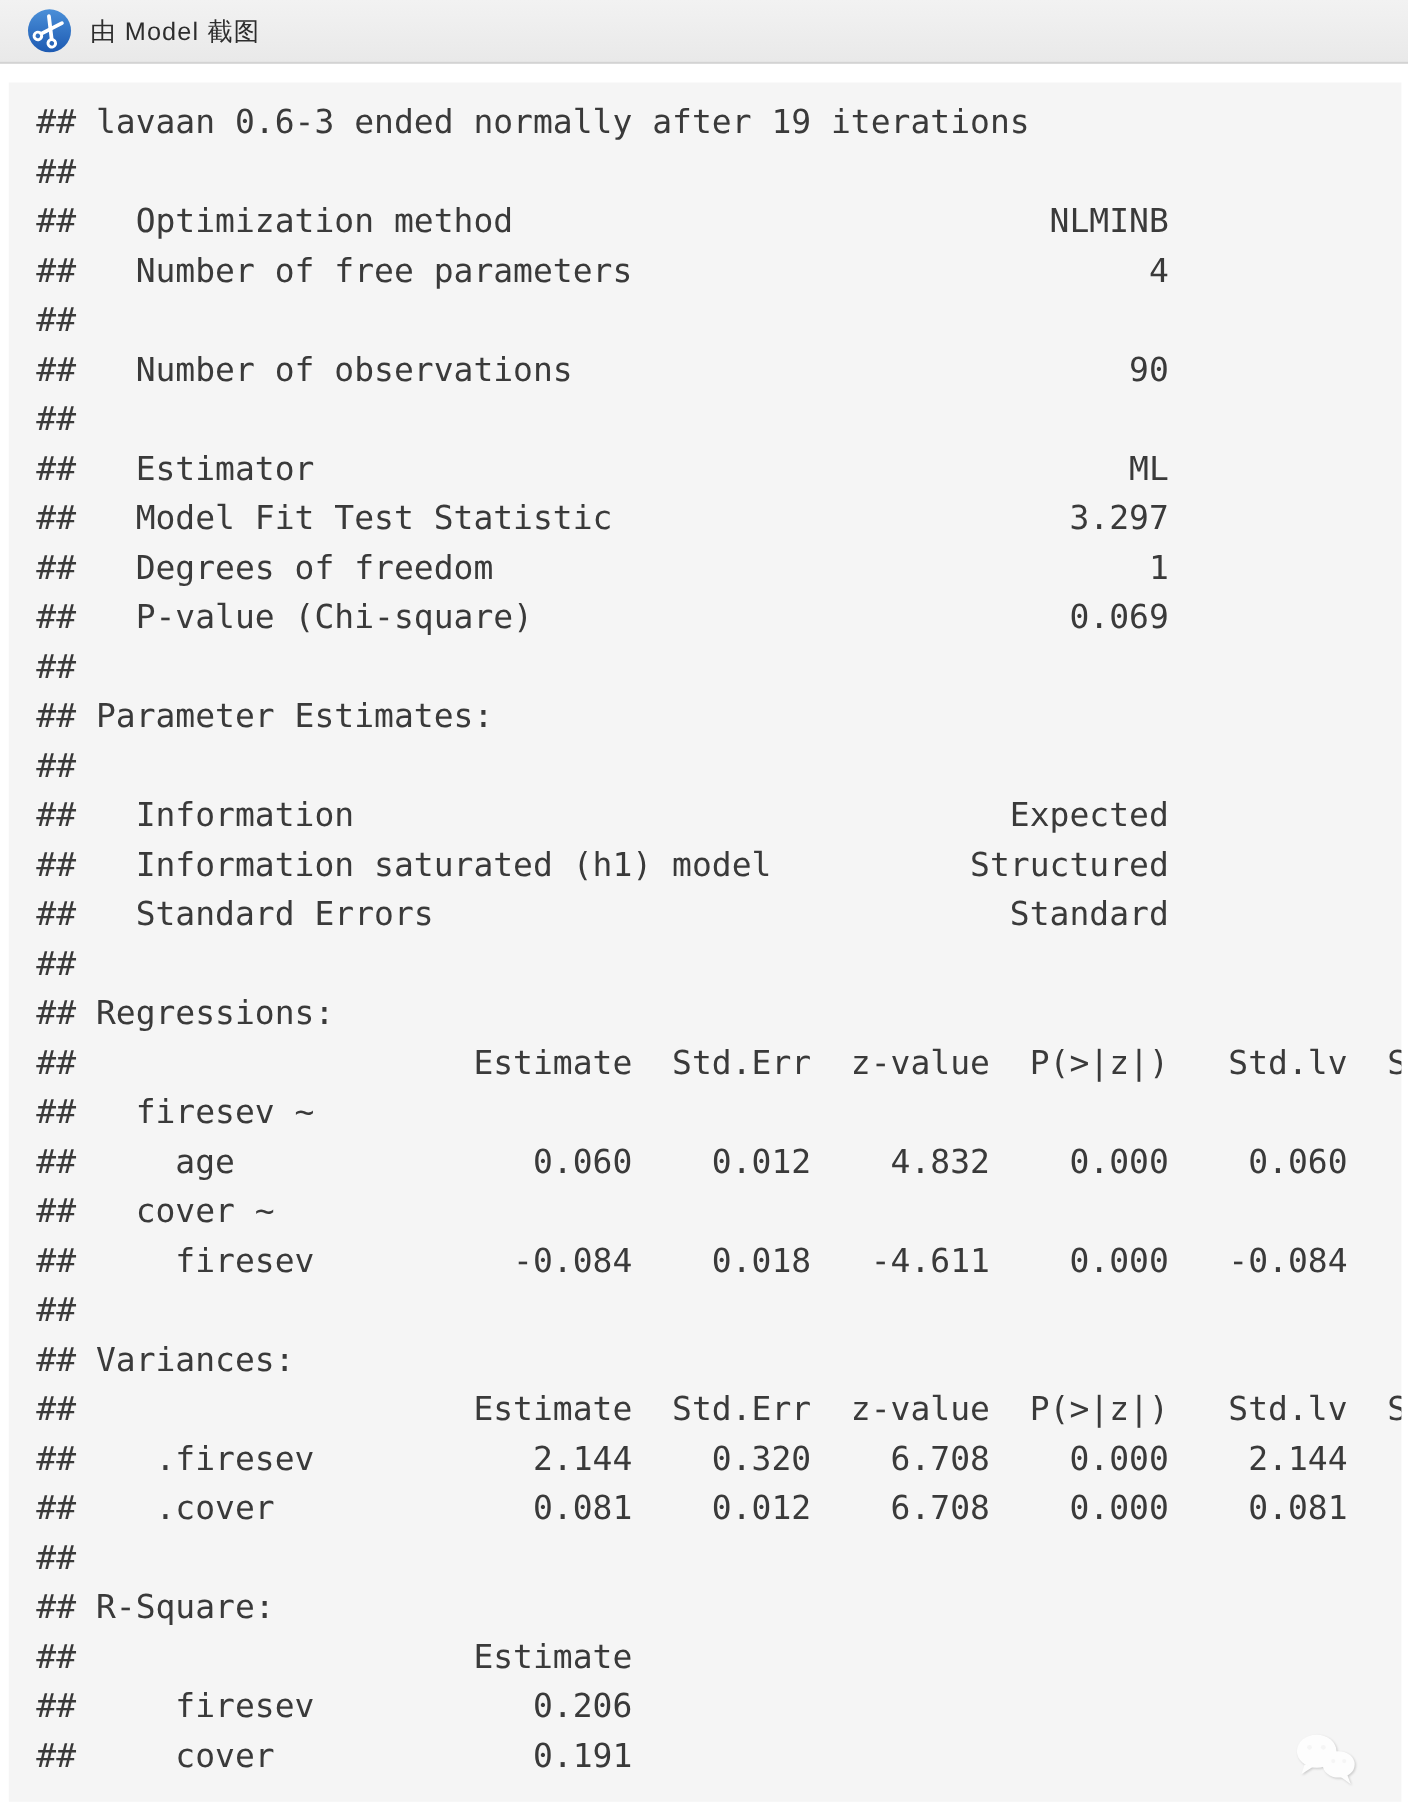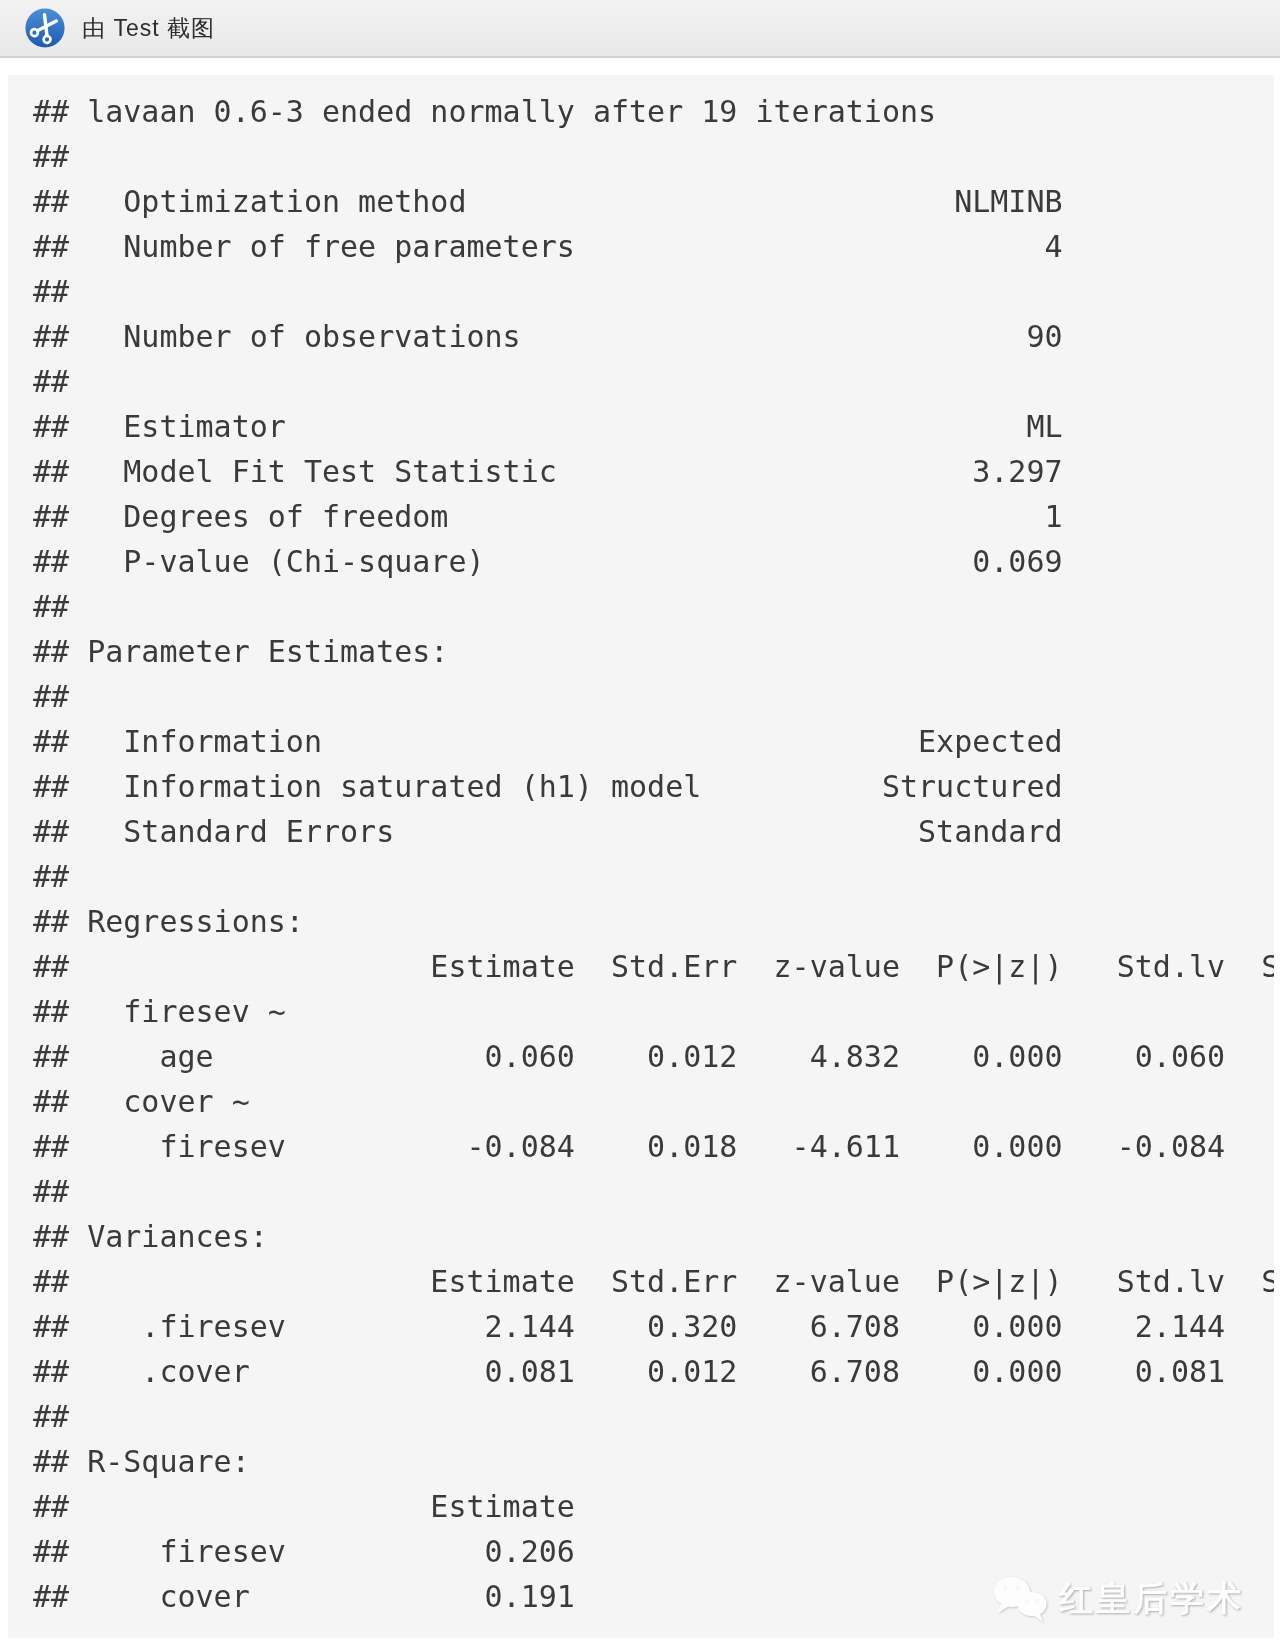--- a/index.html
+++ b/index.html
@@ -99,21 +99,21 @@
         </defs>
         <circle cx="22" cy="22" r="20.5" fill="url(#xg)"></circle>
         <g transform="rotate(28 22 22)" stroke="#ffffff" stroke-linecap="round" fill="none">
           <line x1="15" y1="10" x2="27.5" y2="28" stroke-width="3.6"></line>
           <line x1="29" y1="10" x2="16.5" y2="28" stroke-width="3.6"></line>
           <circle cx="14.5" cy="31.5" r="3.6" stroke-width="2.8"></circle>
           <circle cx="29.5" cy="31.5" r="3.6" stroke-width="2.8"></circle>
         </g>
       </svg>
     </span>
-    <span class="titlebar-label">由 Test 截图</span>
+    <span class="titlebar-label">由 Model 截图</span>
   </div>
 
   <div class="code-block">
     <pre class="code">## lavaan 0.6-3 ended normally after 19 iterations
 ##
 ##   Optimization method                           NLMINB
 ##   Number of free parameters                          4
 ##
 ##   Number of observations                            90
 ##
@@ -156,16 +156,15 @@
           <path d="M49 41 L52 49 L43 42.5 Z"></path>
         </g>
         <g fill="#f5f5f5">
           <circle cx="14.5" cy="15.5" r="2.2"></circle>
           <circle cx="27" cy="15.5" r="2.2"></circle>
           <circle cx="36" cy="28" r="1.9"></circle>
           <circle cx="46" cy="28" r="1.9"></circle>
         </g>
       </svg>
     </span>
-    <span class="watermark-label">红皇后学术</span>
   </div>
 
 </div>
 
 </body></html>

